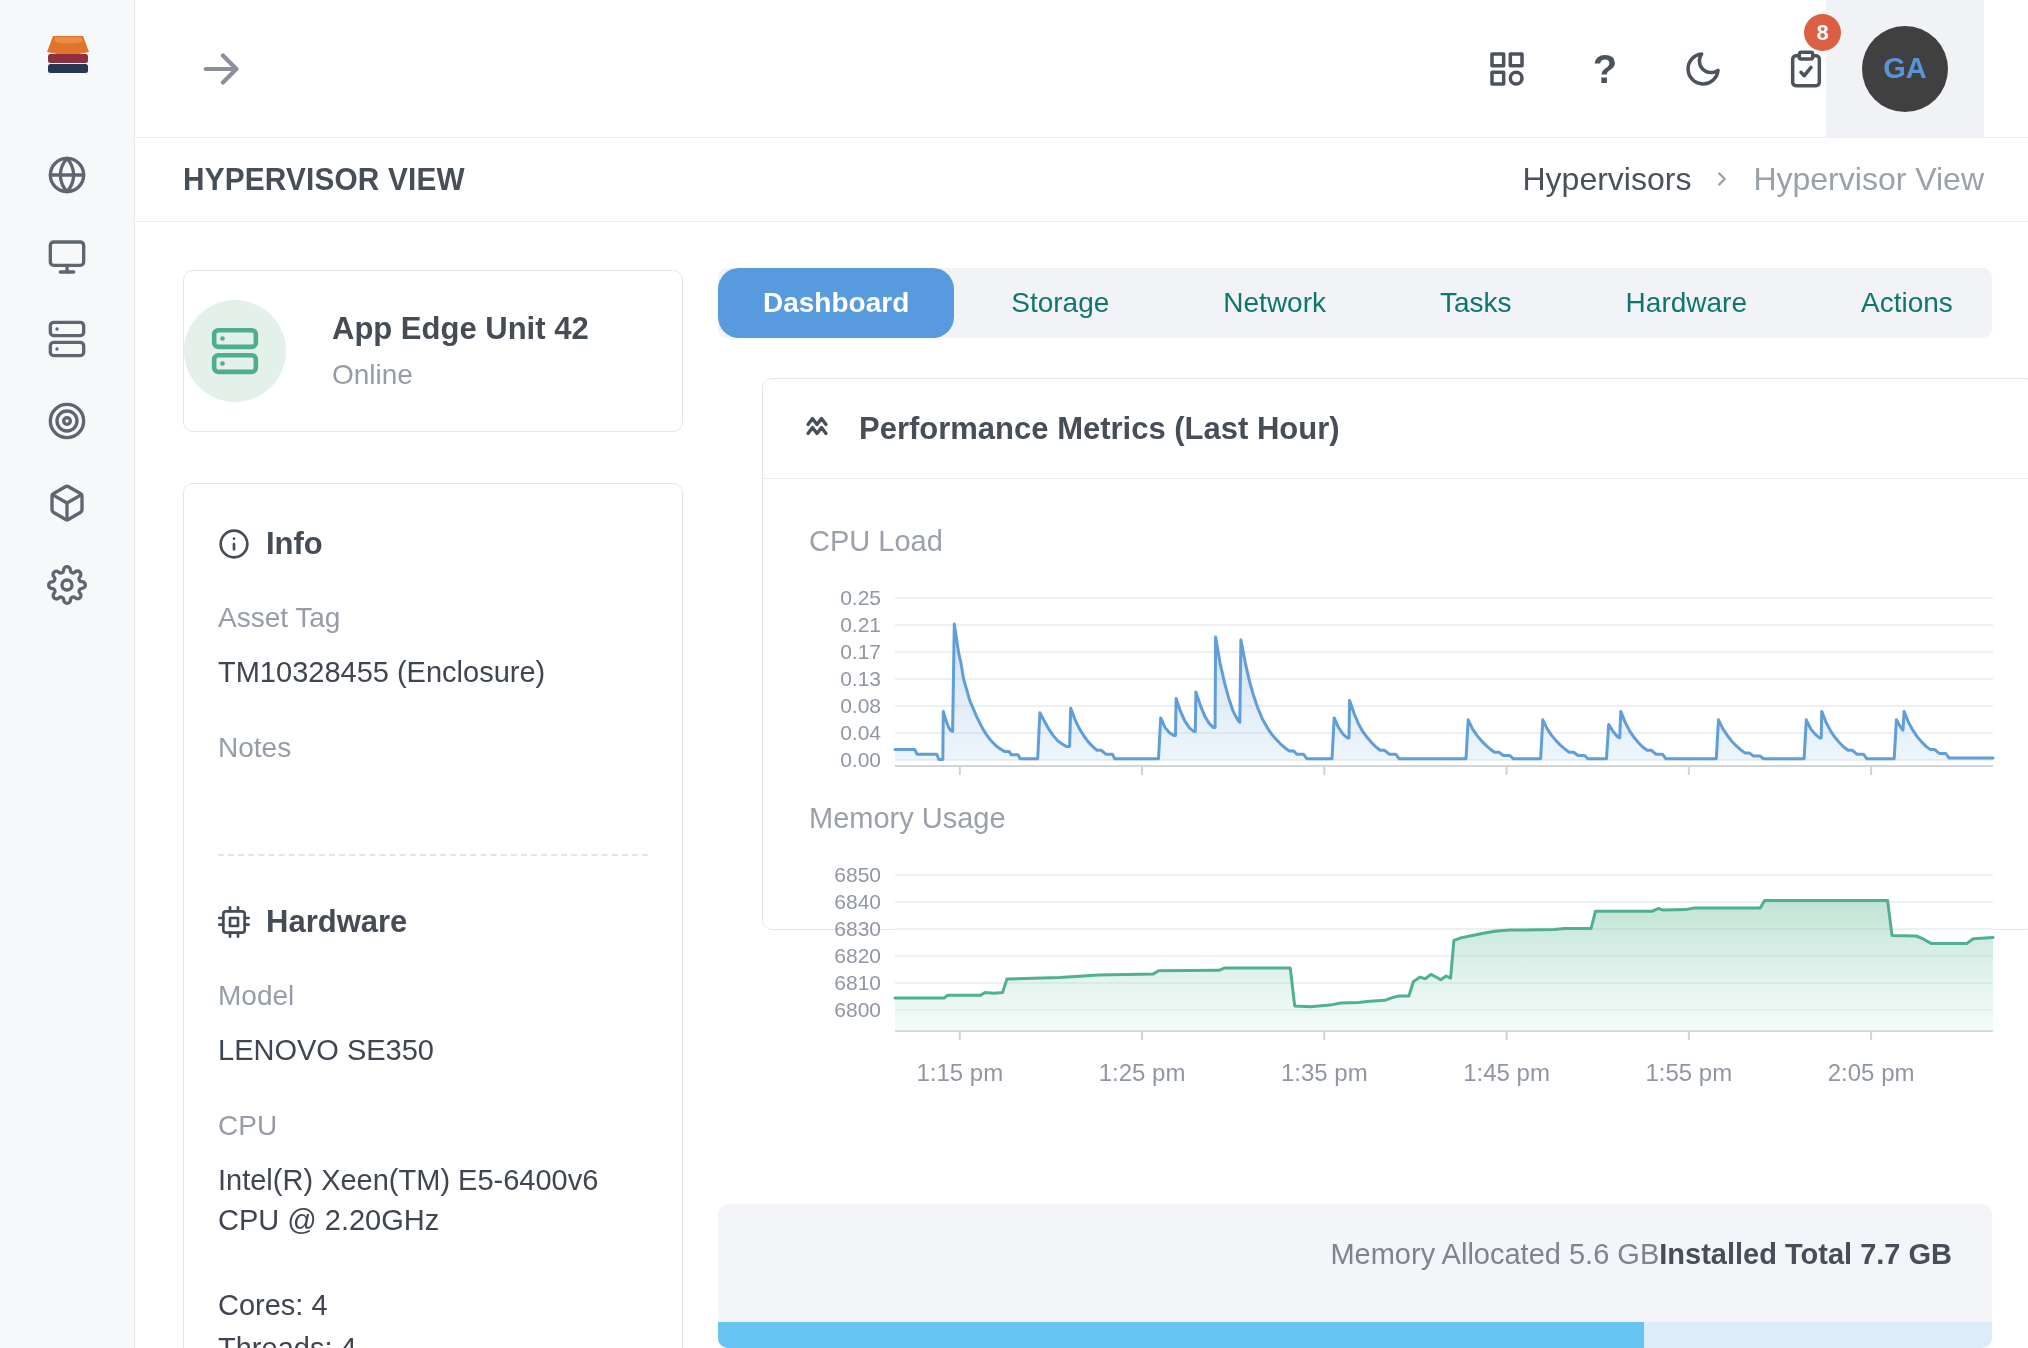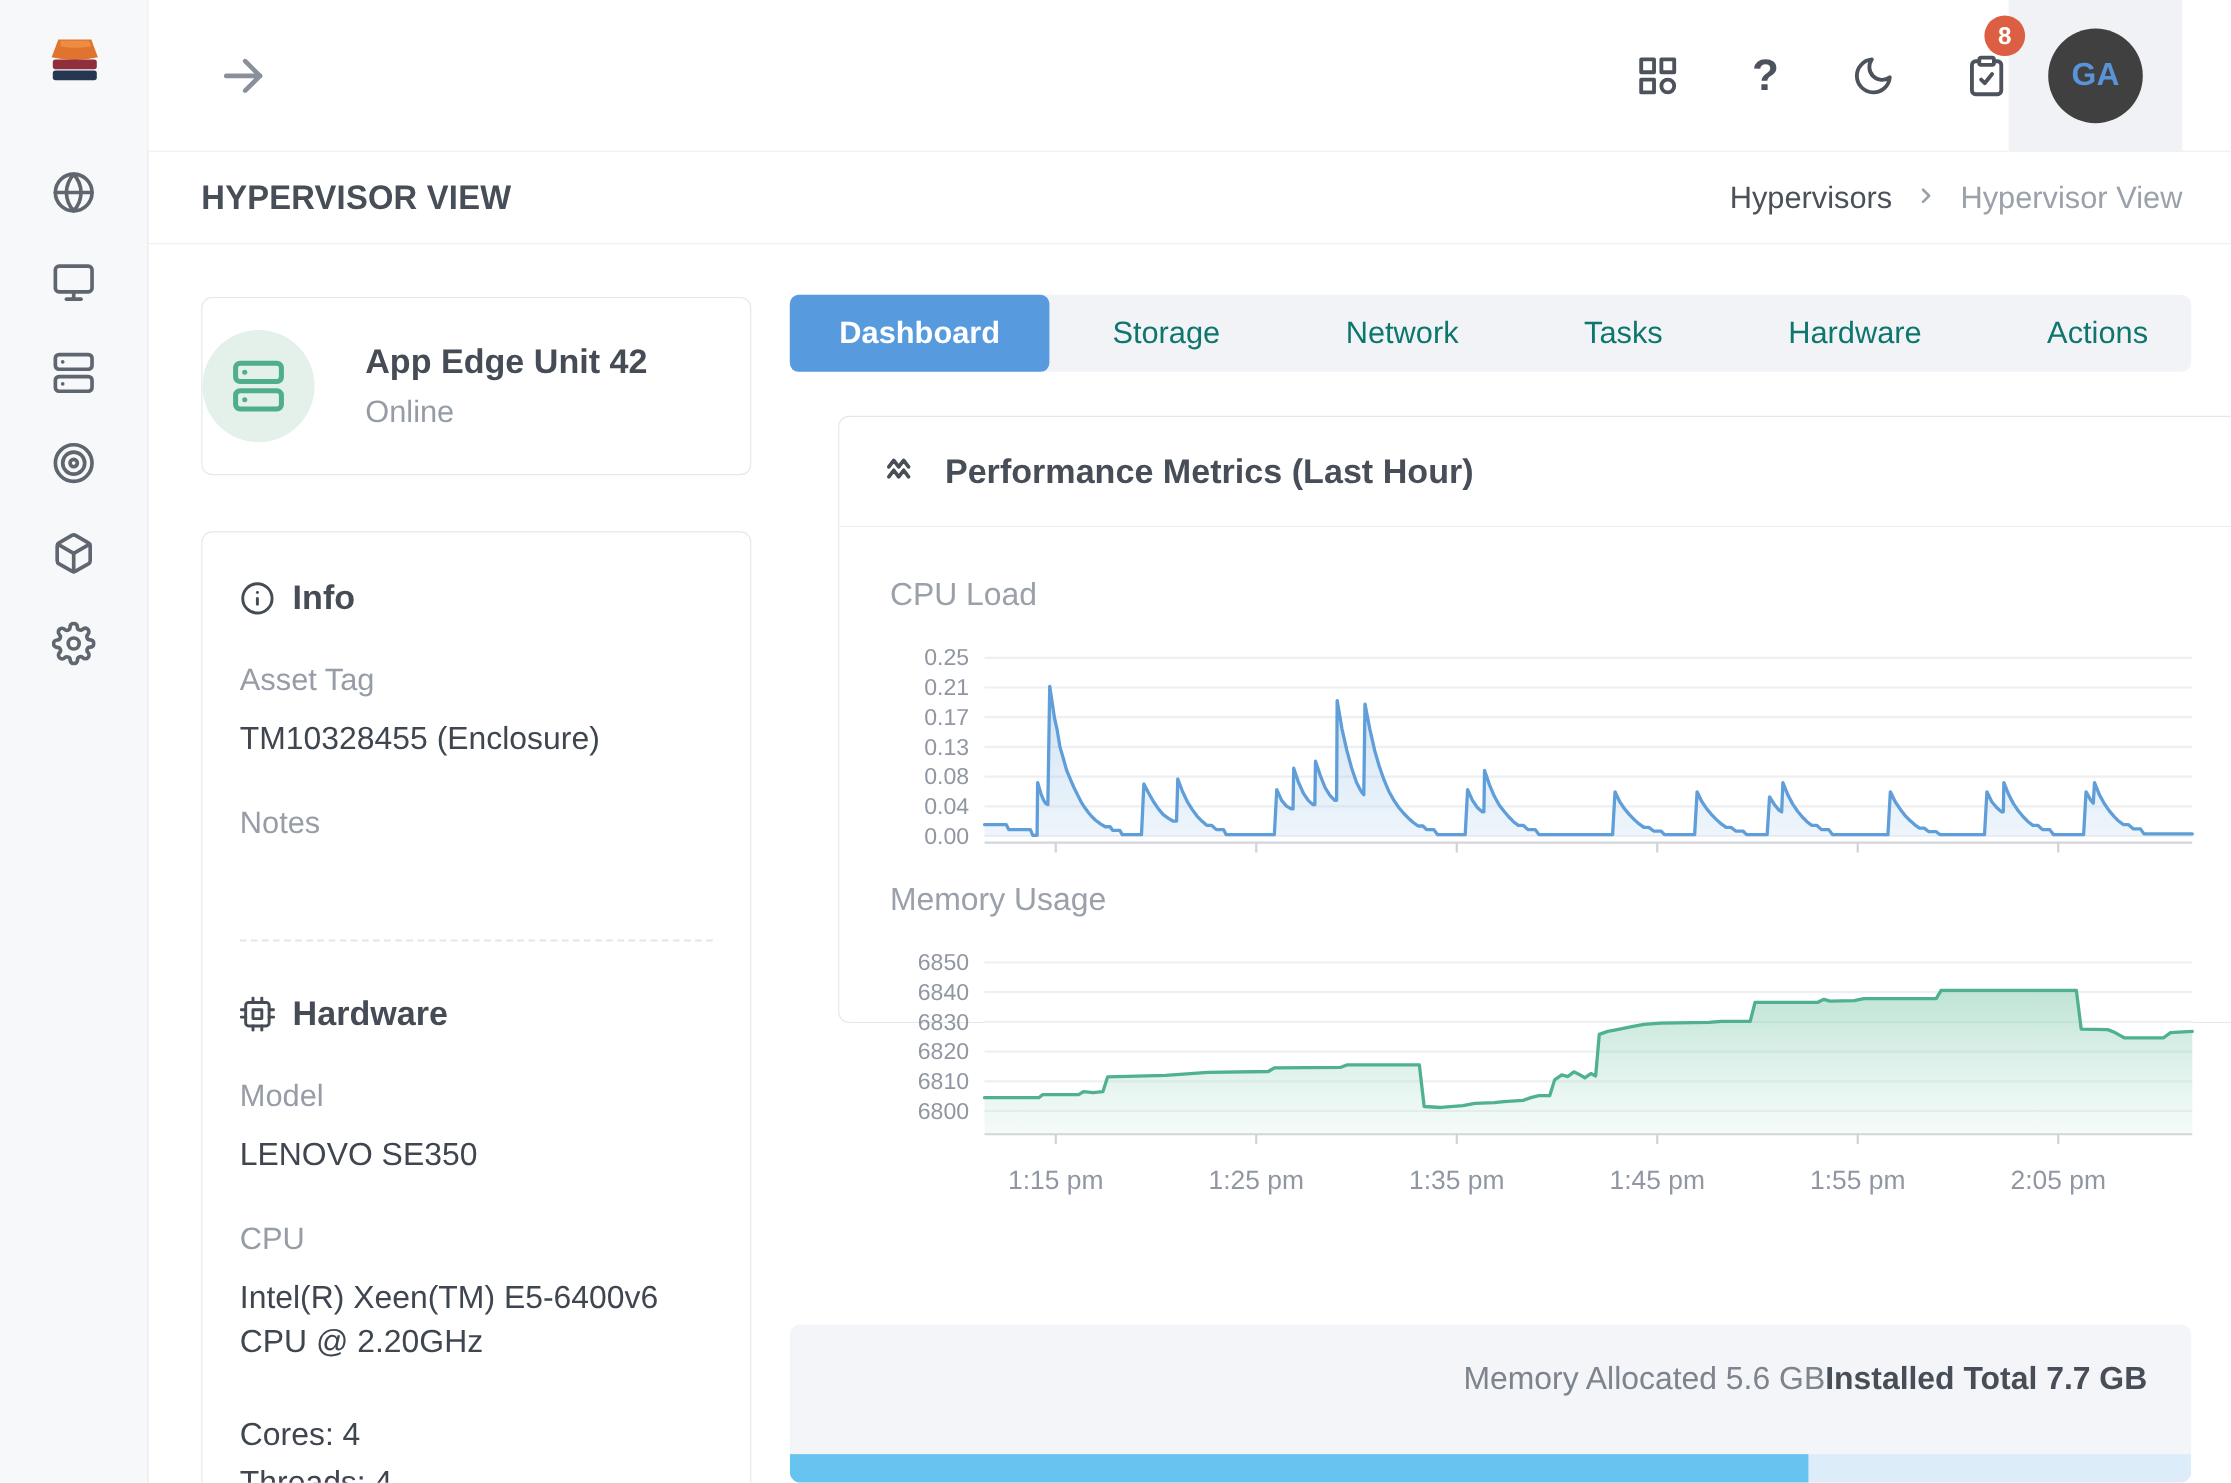--- a/index.html
+++ b/index.html
@@ -33,21 +33,21 @@
     align-items:center;justify-content:center;z-index:3;}
   .avatar-strip{position:absolute;right:44px;top:0;width:158px;height:137px;background:#f0f2f5;
     display:flex;align-items:center;justify-content:center;cursor:pointer;}
   .avatar{width:86px;height:86px;border-radius:50%;background:#404040;display:flex;
     align-items:center;justify-content:center;color:#5a94d8;font-size:29px;font-weight:bold;}
   
   .pagehead{position:absolute;left:135px;top:138px;width:1893px;height:84px;
     border-bottom:1px solid #eceef0;box-sizing:border-box;display:flex;align-items:center;}
   .page-title{margin-left:48px;font-size:31px;font-weight:bold;color:#474e58;
     letter-spacing:.2px;transform:scaleX(.96);transform-origin:left center;}
-  .crumbs{margin-left:auto;margin-right:44px;display:flex;align-items:center;gap:20px;font-size:28px;}
+  .crumbs{margin-left:auto;margin-right:44px;display:flex;align-items:center;gap:20px;font-size:32px;}
   .crumb-a{color:#4a5159;cursor:pointer;}
   .crumb-sep svg{width:22px;height:22px;stroke:#9aa1aa;fill:none;stroke-width:2.6;
     stroke-linecap:round;stroke-linejoin:round;}
   .crumb-b{color:#9aa1aa;}
   
   .card{background:#fff;border:1px solid #e5e7ea;border-radius:10px;box-sizing:border-box;}
   .id-card{position:absolute;left:183px;top:270px;width:500px;height:162px;
     display:flex;align-items:center;}
   .id-circle{width:102px;height:102px;border-radius:50%;background:#e3f1ea;
     display:flex;align-items:center;justify-content:center;flex:0 0 auto;}
@@ -63,21 +63,21 @@
   .sec-title{font-size:31px;font-weight:bold;color:#454c56;}
   .f-label{font-size:28px;color:#969da7;margin-top:40px;}
   .f-value{font-size:29px;color:#3f4650;margin-top:18px;line-height:40px;}
   .dash-div{border-top:2px dashed #e3e5e9;margin-top:90px;}
   .hw-head{margin-top:48px;}
   .multiline{margin-top:44px;font-size:29px;color:#3f4650;line-height:43px;}
   
   .tabbar{position:absolute;left:718px;top:268px;width:1274px;height:70px;background:#f1f3f6;
     border-radius:9px;display:flex;align-items:stretch;}
   .tab{font-size:28px;color:#0f766e;display:flex;align-items:center;padding:0 57px;cursor:pointer;}
-  .tab.active{background:#579bde;color:#fff;border-radius:8px;padding:0 45px;font-weight:600;}
+  .tab.active{background:#579bde;color:#fff;border-radius:21px;padding:0 45px;font-weight:600;}
   .perf-card{position:absolute;left:718px;top:378px;width:1274px;height:552px;margin-left:44px;}
   .perf-head{height:100px;border-bottom:1px solid #eceef0;display:flex;align-items:center;
     padding-left:42px;box-sizing:border-box;}
   .perf-head svg{width:36px;height:36px;stroke:#474e58;fill:none;stroke-width:2.2;
     stroke-linecap:round;stroke-linejoin:round;}
   .perf-title{font-size:31px;font-weight:bold;color:#474e58;margin-left:18px;}
   .perf-body{padding:28px 40px 0 40px;}
   .chart-title{font-size:29px;color:#9aa1ab;margin:18px 0 10px 6px;}
   .chart-svg{display:block;}
   

